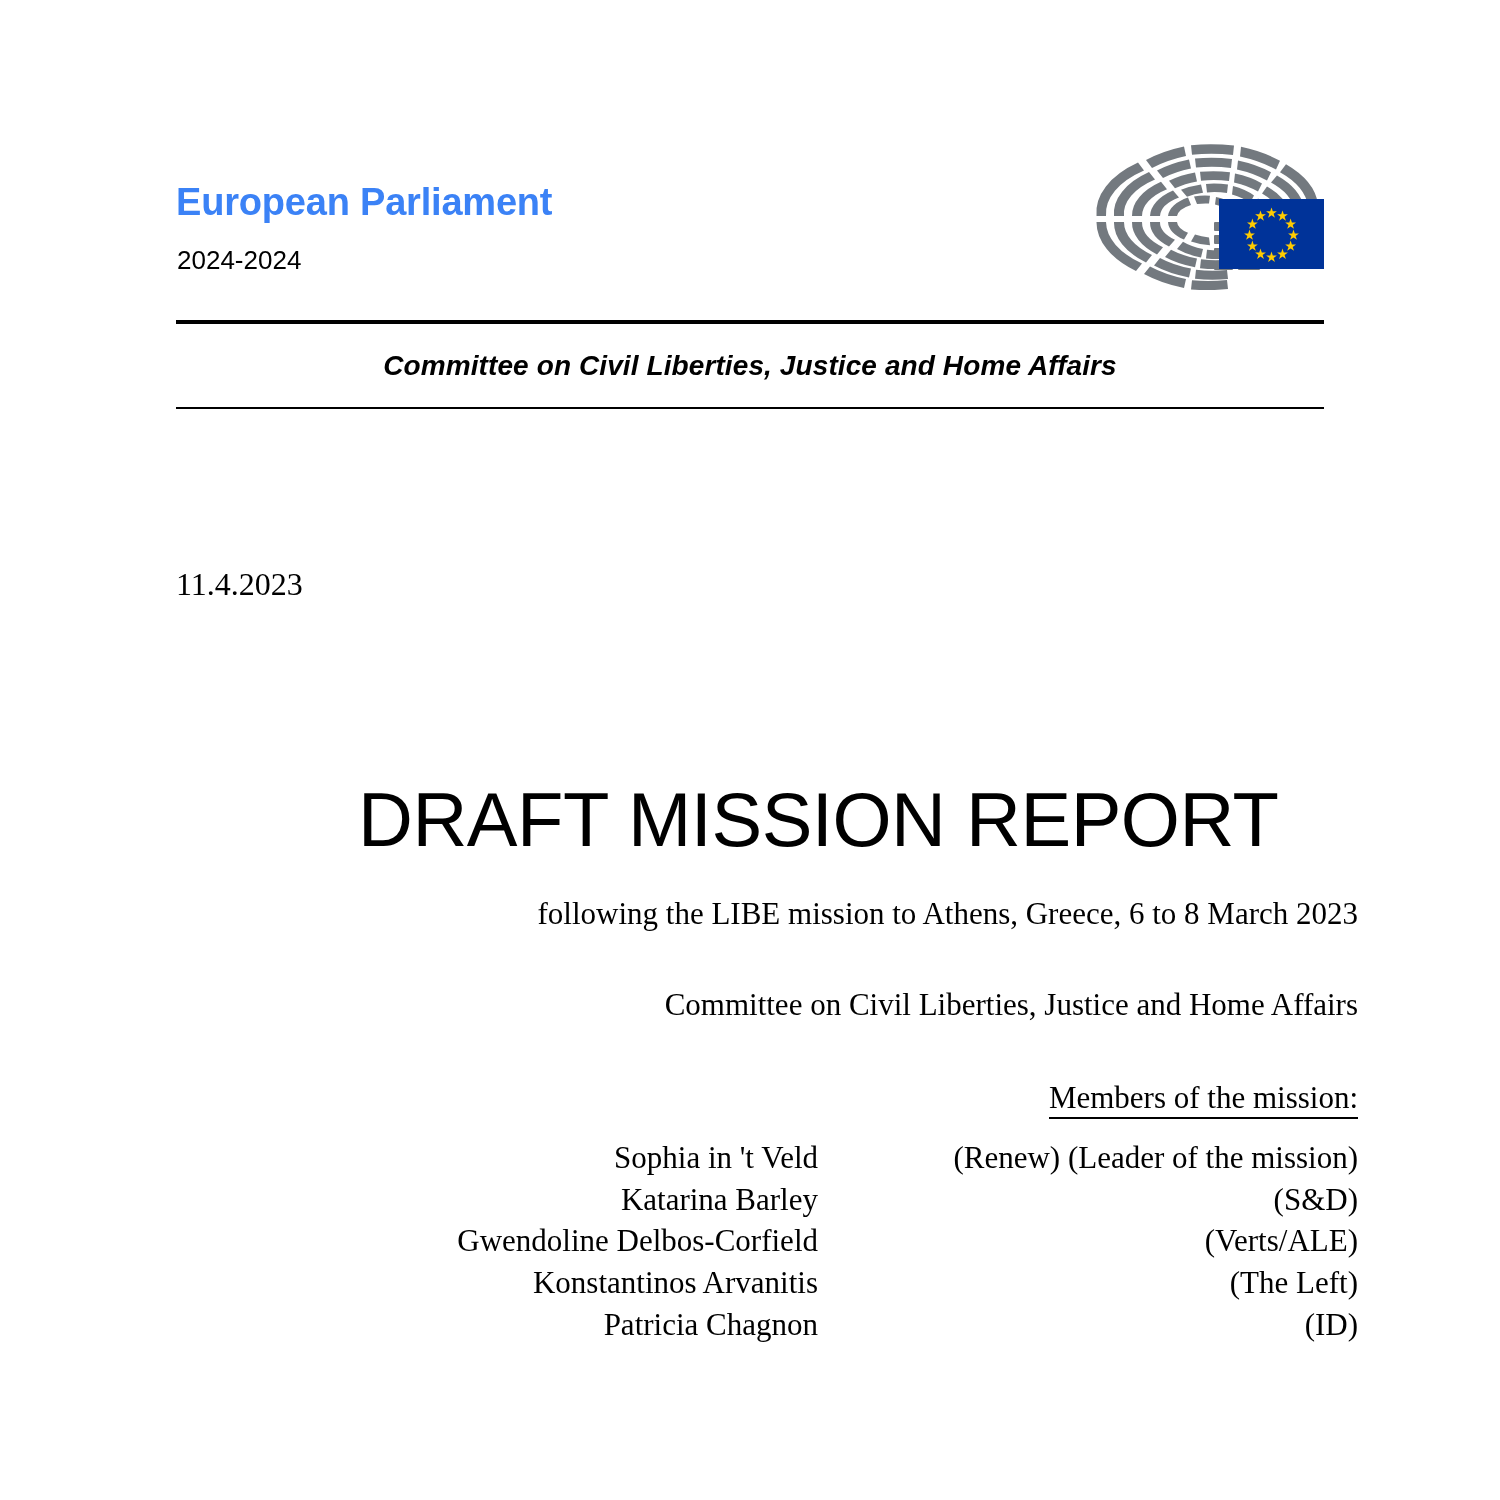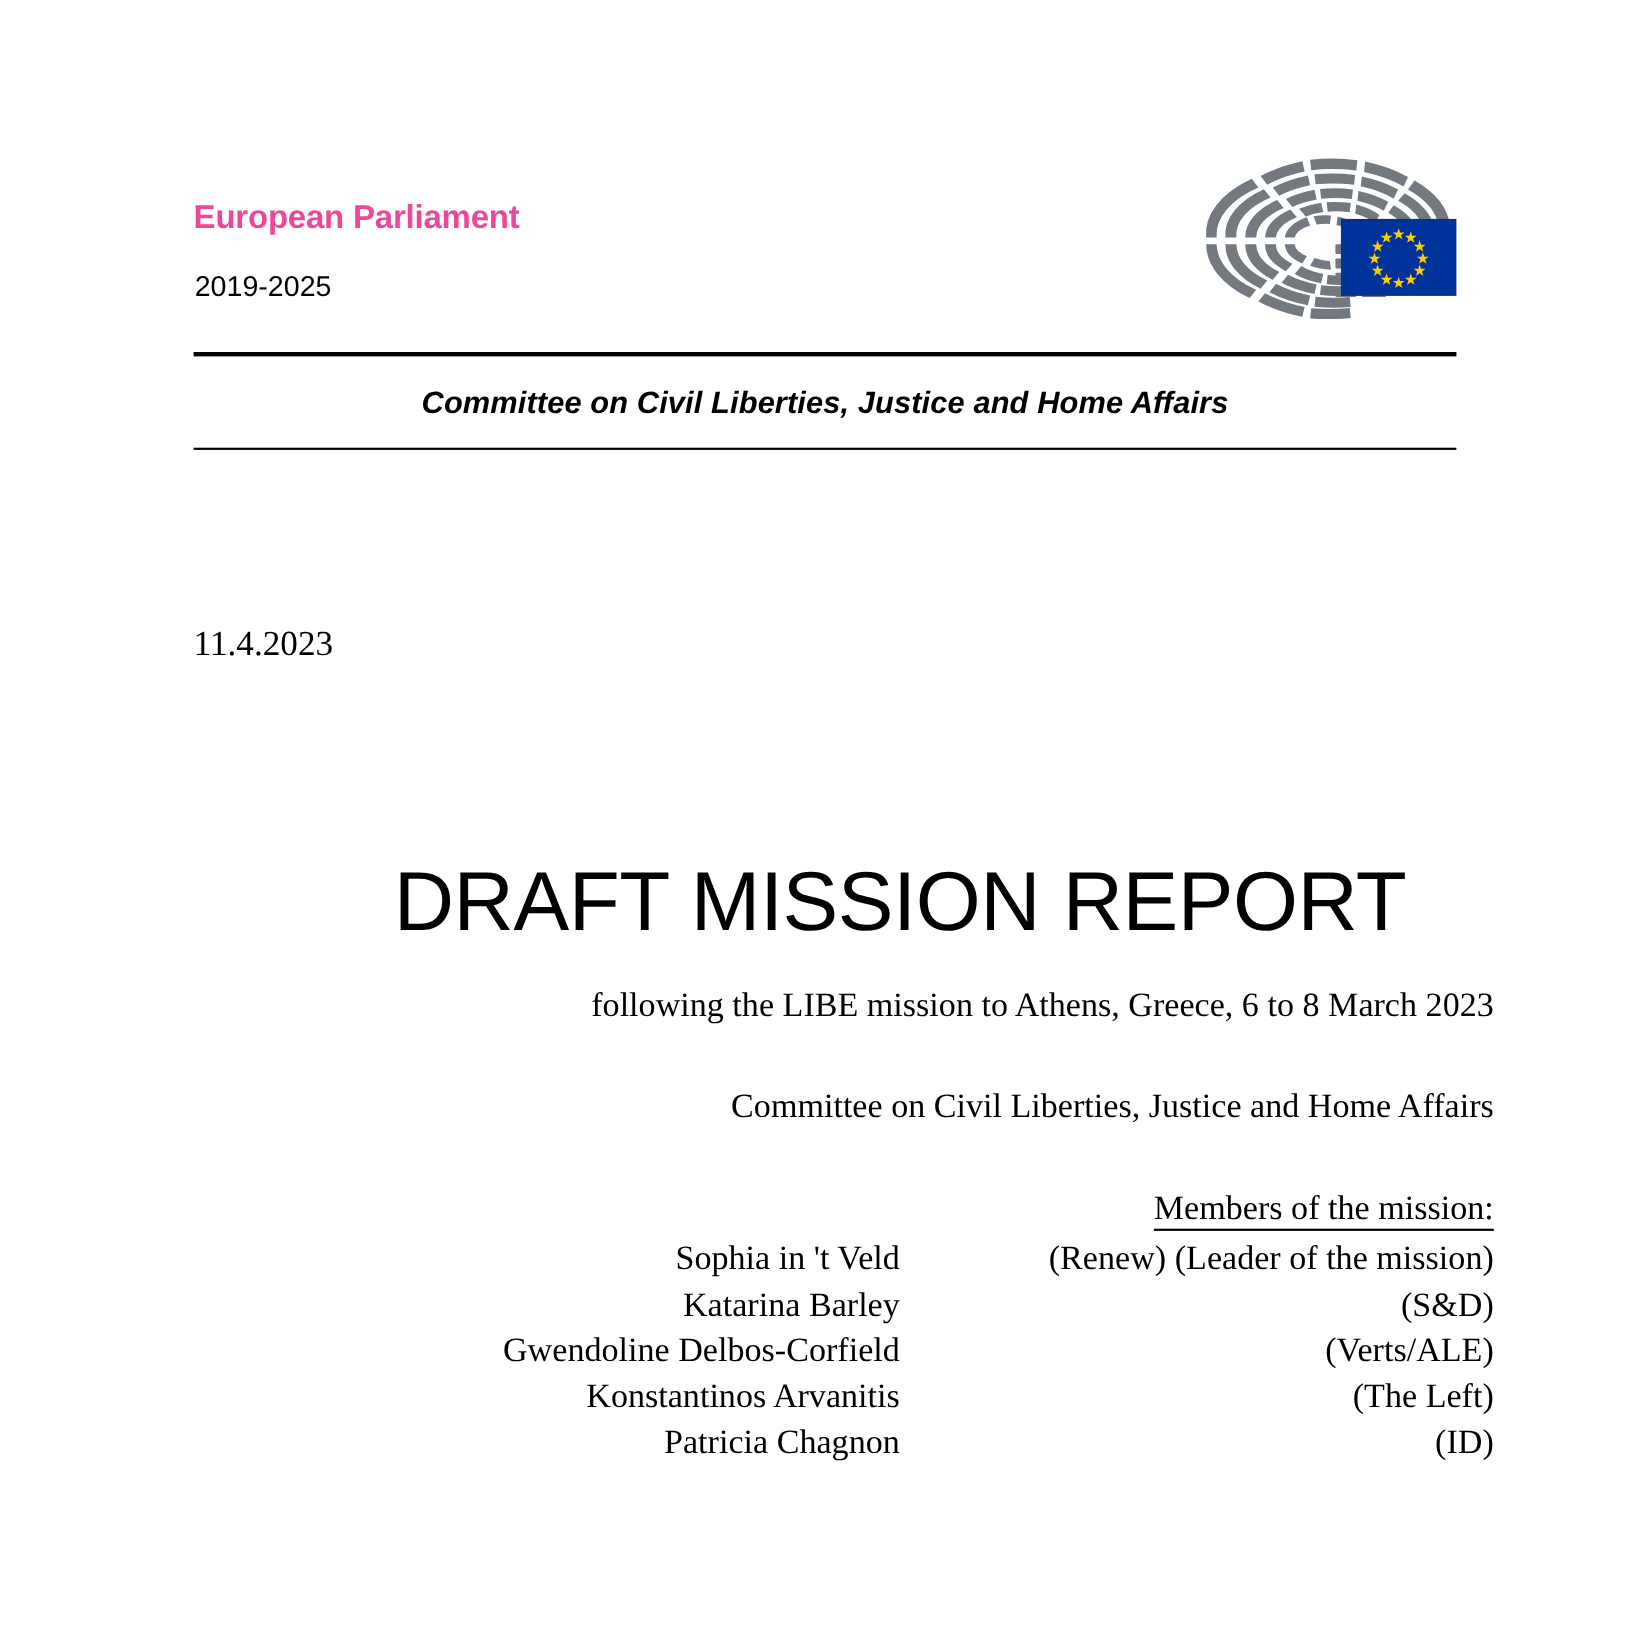--- a/index.html
+++ b/index.html
@@ -32,25 +32,25 @@
     width: 1150px;
     height: 150px;
   }
 
   .ep-title {
     position: absolute;
     left: 0;
     top: 33px;
     font-family: "Liberation Sans", "DejaVu Sans", sans-serif;
     font-weight: bold;
-    font-size: 30px;
+    font-size: 38px;
     letter-spacing: -0.2px;
     line-height: 1;
     white-space: nowrap;
-    color: #ec4899;
+    color: #3b82f6;
   }
 
   .ep-term {
     position: absolute;
     left: 1px;
     top: 97px;
     font-family: "Liberation Sans", "DejaVu Sans", sans-serif;
     font-weight: normal;
     font-size: 26px;
     line-height: 1;
@@ -143,40 +143,40 @@
   
   .members-heading {
     display: inline-block;
     border-bottom: 2px solid #000;
     padding-bottom: 1px;
     white-space: nowrap;
     line-height: 1.18;
   }
   .members-table {
     border-collapse: collapse;
-    margin-top: 4px;
+    margin-top: 18px;
   }
   .members-table td {
     padding: 0;
     font-size: 31px;
     line-height: 1.34;
     white-space: nowrap;
     vertical-align: top;
   }
   .members-table td.col-name { width: 460px; padding-right: 0; }
   .members-table td.col-group { width: 540px; }
 </style>
 </head>
 <body>
 
 <div class="page">
 
   <div class="masthead">
     <div class="ep-title">European Parliament</div>
-    <div class="ep-term">2019-2025</div>
+    <div class="ep-term">2024-2024</div>
   </div>
 
   <div class="ep-logo">
     <svg viewBox="0 0 240 152" xmlns="http://www.w3.org/2000/svg" aria-hidden="true">
       <g fill="#73797F">
 
         <g>
 
           <path d="M8.5,78 A112,64 0 0 1 50,24.5 L56,32.5 A101,55 0 0 0 18,78 Z"></path>
           <path d="M58,22 A112,64 0 0 1 96,8.5 L98,18 A101,55 0 0 0 64,30 Z"></path>

